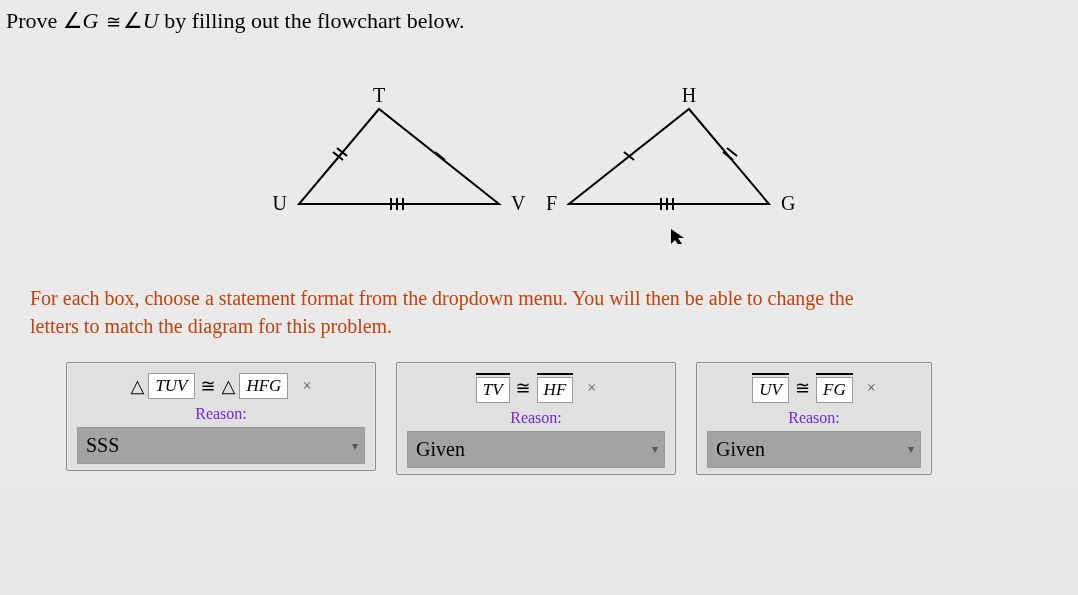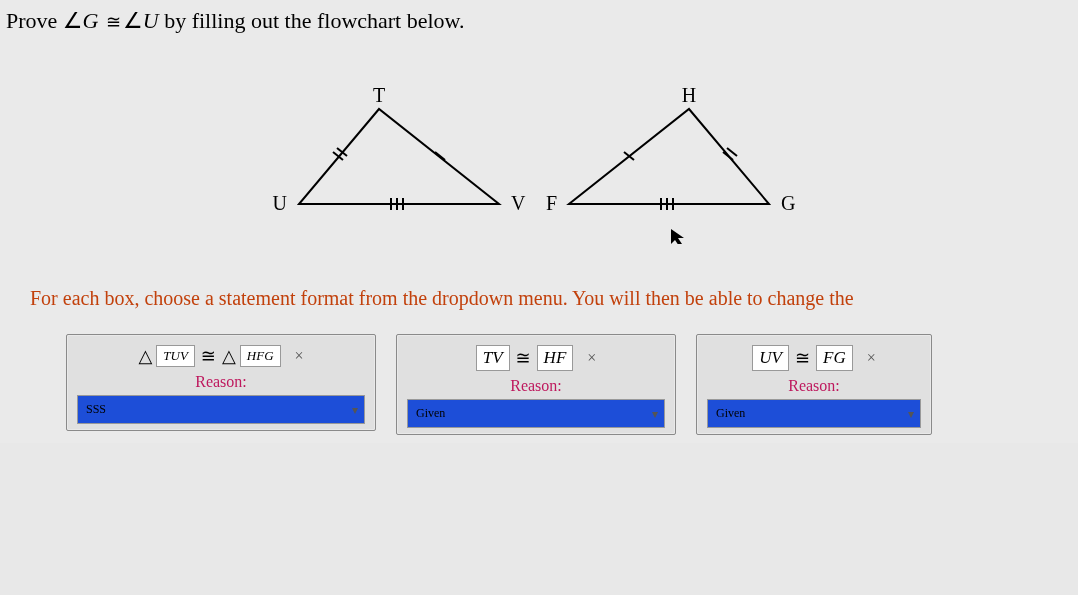--- a/index.html
+++ b/index.html
@@ -65,43 +65,43 @@
     margin-bottom: 6px;
   }
   .tri { font-size: 18px; }
   .letter-input {
     display: inline-block;
     border: 1px solid #999;
     background: #fff;
     padding: 2px 6px;
     font-family: Georgia, serif;
     font-style: italic;
-    font-size: 13px;
+    font-size: 17px;
     min-width: 34px;
     text-align: center;
   }
   .cong { font-size: 18px; padding: 0 2px; }
   .close-x {
     font-size: 16px;
     color: #555;
     margin-left: 10px;
     cursor: pointer;
   }
   .reason-label {
     font-size: 16px;
-    color: #be185d;
+    color: #6d28d9;
     margin-bottom: 4px;
   }
   .reason-select {
     width: 100%;
     border: 1px solid #999;
-    background: #1d4ed8;
+    background: #a3a3a3;
     padding: 6px 24px 6px 8px;
     font-family: Georgia, serif;
-    font-size: 12px;
+    font-size: 20px;
     text-align: left;
     position: relative;
     cursor: pointer;
   }
   .reason-select::after {
     content: '▾';
     position: absolute;
     right: 6px;
     top: 50%;
     transform: translateY(-50%);
@@ -111,21 +111,21 @@
   .seg-box {
     display: inline-block;
     border: 1px solid #999;
     background: #fff;
     padding: 2px 6px;
     font-family: Georgia, serif;
     font-style: italic;
     font-size: 17px;
     position: relative;
   }
-  .seg-wrap { display: inline-flex; flex-direction: row; align-items: center; }
+  .seg-wrap { display: inline-flex; flex-direction: column; align-items: center; }
   .seg-bar { height: 1.5px; background: #000; width: 100%; margin-bottom: 2px; }
 
   svg text { font-family: Georgia, serif; }
 </style>
 </head>
 <body>
 
 <div class="page">
 
   <div class="prompt">
@@ -169,20 +169,21 @@
       <text x="522" y="136" text-anchor="start" font-size="20">G</text>
 
       <g>
         <polygon points="412,155 412,170 416,166 420,172 423,170 419,164 425,164" fill="#000"></polygon>
       </g>
     </svg>
   </div>
 
   <div class="instructions">
     <span>For each box, choose a statement format from the dropdown menu. You will then be able to change the</span><br>
+    <span>letters to match the diagram for this problem.</span>
   </div>
 
   <div class="boxes-row">
 
     <div class="flow-box box1">
       <div class="stmt-line">
         <span class="tri">△</span>
         <span class="letter-input">TUV</span>
         <span class="cong">≅</span>
         <span class="tri">△</span>

